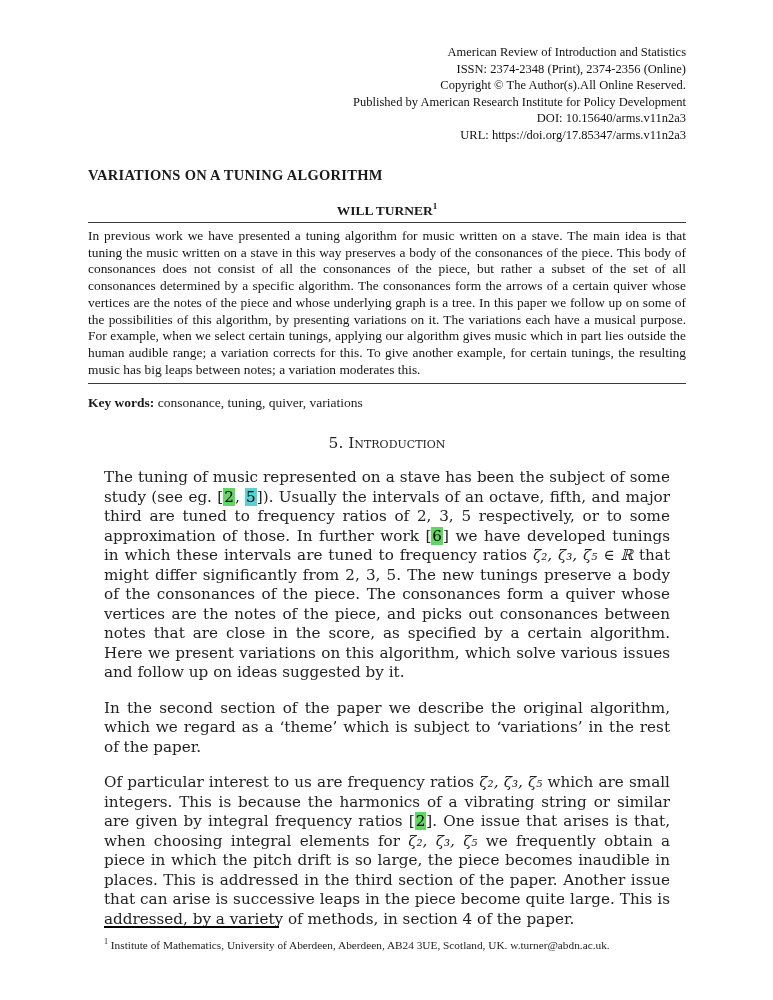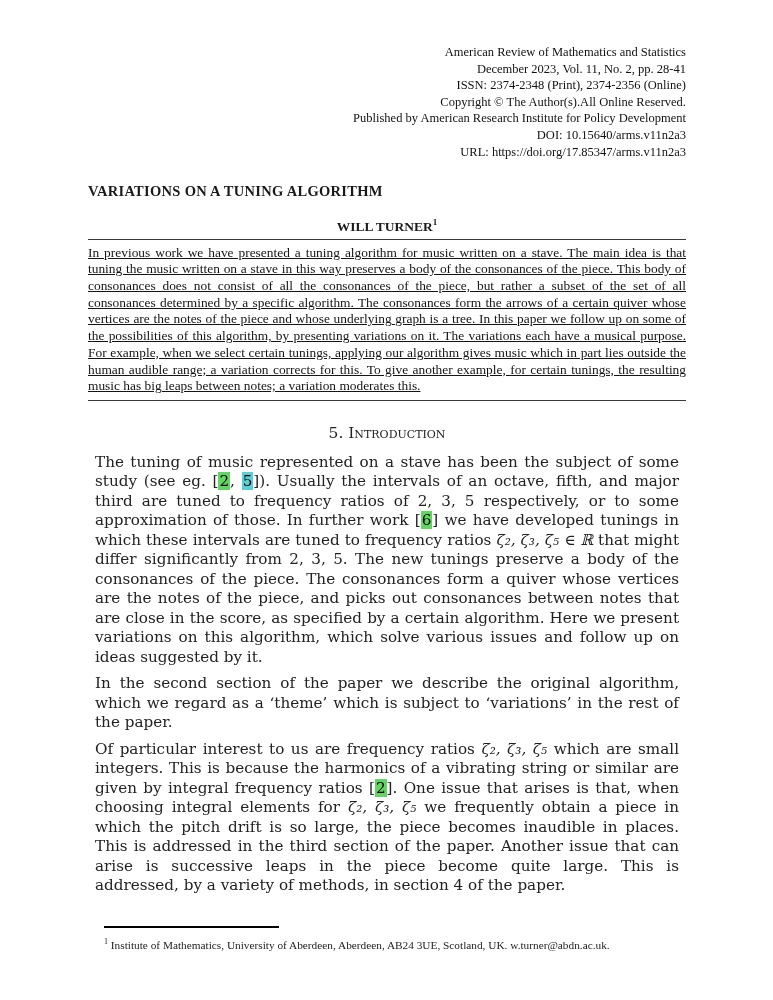--- a/index.html
+++ b/index.html
@@ -19,66 +19,66 @@
   .title {
     text-align: left; font-size: 14.5px; font-weight: bold;
     margin-top: 23px; letter-spacing: 0.3px;
   }
   .author { text-align: center; font-size: 13.5px; font-weight: bold; margin-top: 17px; }
   .author sup { font-size: 9px; }
   .abstract-heading { font-size: 14px; font-weight: bold; margin-top: 24px; }
   .rule { border: none; border-top: 1px solid #3a3a3a; margin-top: 4px; }
   .abstract-text {
     font-size: 13.4px; line-height: 16.7px; text-align: justify;
-    margin-top: 5px; color: #141414; text-decoration: underline;
+    margin-top: 5px; color: #141414;
   }
   .rule.bottom { margin-top: 5px; }
   .keywords { font-size: 13.5px; margin-top: 11px; }
   .section-heading {
     font-family: "DejaVu Serif", serif;
     font-size: 15.5px; font-weight: normal; font-variant: small-caps;
     text-align: center; margin-top: 23px; color: #222;
   }
   .intro {
     margin-top: 11px;
     font-family: "DejaVu Serif", serif;
     font-size: 15.2px; line-height: 19.5px;
     text-align: justify; color: #222;
   }
-  .body-par { margin: 7px; }
+  .body-par { margin: 16px; }
   .cite { padding: 0 1px; color: #000; }
   .math { font-style: italic; }
   .footnote-area { position: absolute; left: 8px; bottom: 48px; width: 100%; padding-left: 96px; padding-right: 87px; }
   .footnote-rule { border: none; border-top: 2.5px solid #000; width: 175px; margin: 0 0 7px 0; }
   .footnote { font-size: 11.3px; line-height: 14px; color: #222; }
   .footnote sup { font-size: 8px; }
 </style>
 </head>
 <body>
 
 <div class="page">
 
   <header class="pub-header">
-      <div class="pub-line">American Review of Mathematics and Statistics</div>
-      <div class="pub-line">December 2023, Vol. 11, No. 2, pp. 28-41</div>
+      <div class="pub-line">American Review of Introduction and Statistics</div>
       <div class="pub-line">ISSN: 2374-2348 (Print), 2374-2356 (Online)</div>
       <div class="pub-line">Copyright © The Author(s).All Online Reserved.</div>
       <div class="pub-line">Published by American Research Institute for Policy Development</div>
       <div class="pub-line">DOI: 10.15640/arms.v11n2a3</div>
       <div class="pub-line">URL: https://doi.org/17.85347/arms.v11n2a3</div>
     </header>
 
   <h1 class="title">VARIATIONS ON A TUNING ALGORITHM</h1>
 
   <div class="author"><span>WILL TURNER</span><sup>1</sup></div>
 
   <hr class="rule top">
   <p class="abstract-text">In previous work we have presented a tuning algorithm for music written on a stave. The main idea is that tuning the music written on a stave in this way preserves a body of the consonances of the piece. This body of consonances does not consist of all the consonances of the piece, but rather a subset of the set of all consonances determined by a specific algorithm. The consonances form the arrows of a certain quiver whose vertices are the notes of the piece and whose underlying graph is a tree. In this paper we follow up on some of the possibilities of this algorithm, by presenting variations on it. The variations each have a musical purpose. For example, when we select certain tunings, applying our algorithm gives music which in part lies outside the human audible range; a variation corrects for this. To give another example, for certain tunings, the resulting music has big leaps between notes; a variation moderates this.</p>
   <hr class="rule bottom">
 
+  <p class="keywords"><b>Key words:</b><span> consonance, tuning, quiver, variations</span></p>
 
   <h2 class="section-heading">5. Introduction</h2>
 
   <div class="intro">
       <p class="body-par">The tuning of music represented on a stave has been the subject of some study (see eg. [<span class="cite" style="background-color: rgb(99, 213, 99);">2</span>, <span class="cite" style="background-color: rgb(90, 208, 213);">5</span>]). Usually the intervals of an octave, fifth, and major third are tuned to frequency ratios of 2, 3, 5 respectively, or to some approximation of those. In further work [<span class="cite" style="background-color: rgb(99, 213, 99);">6</span>] we have developed tunings in which these intervals are tuned to frequency ratios <span class="math">ζ₂, ζ₃, ζ₅ ∈ ℝ</span> that might differ significantly from 2, 3, 5. The new tunings preserve a body of the consonances of the piece. The consonances form a quiver whose vertices are the notes of the piece, and picks out consonances between notes that are close in the score, as specified by a certain algorithm. Here we present variations on this algorithm, which solve various issues and follow up on ideas suggested by it.</p>
       <p class="body-par">In the second section of the paper we describe the original algorithm, which we regard as a ‘theme’ which is subject to ‘variations’ in the rest of the paper.</p>
       <p class="body-par">Of particular interest to us are frequency ratios <span class="math">ζ₂, ζ₃, ζ₅</span> which are small integers. This is because the harmonics of a vibrating string or similar are given by integral frequency ratios [<span class="cite" style="background-color: rgb(99, 213, 99);">2</span>]. One issue that arises is that, when choosing integral elements for <span class="math">ζ₂, ζ₃, ζ₅</span> we frequently obtain a piece in which the pitch drift is so large, the piece becomes inaudible in places. This is addressed in the third section of the paper. Another issue that can arise is successive leaps in the piece become quite large. This is addressed, by a variety of methods, in section 4 of the paper.</p>
     </div>
 
   <div class="footnote-area">

